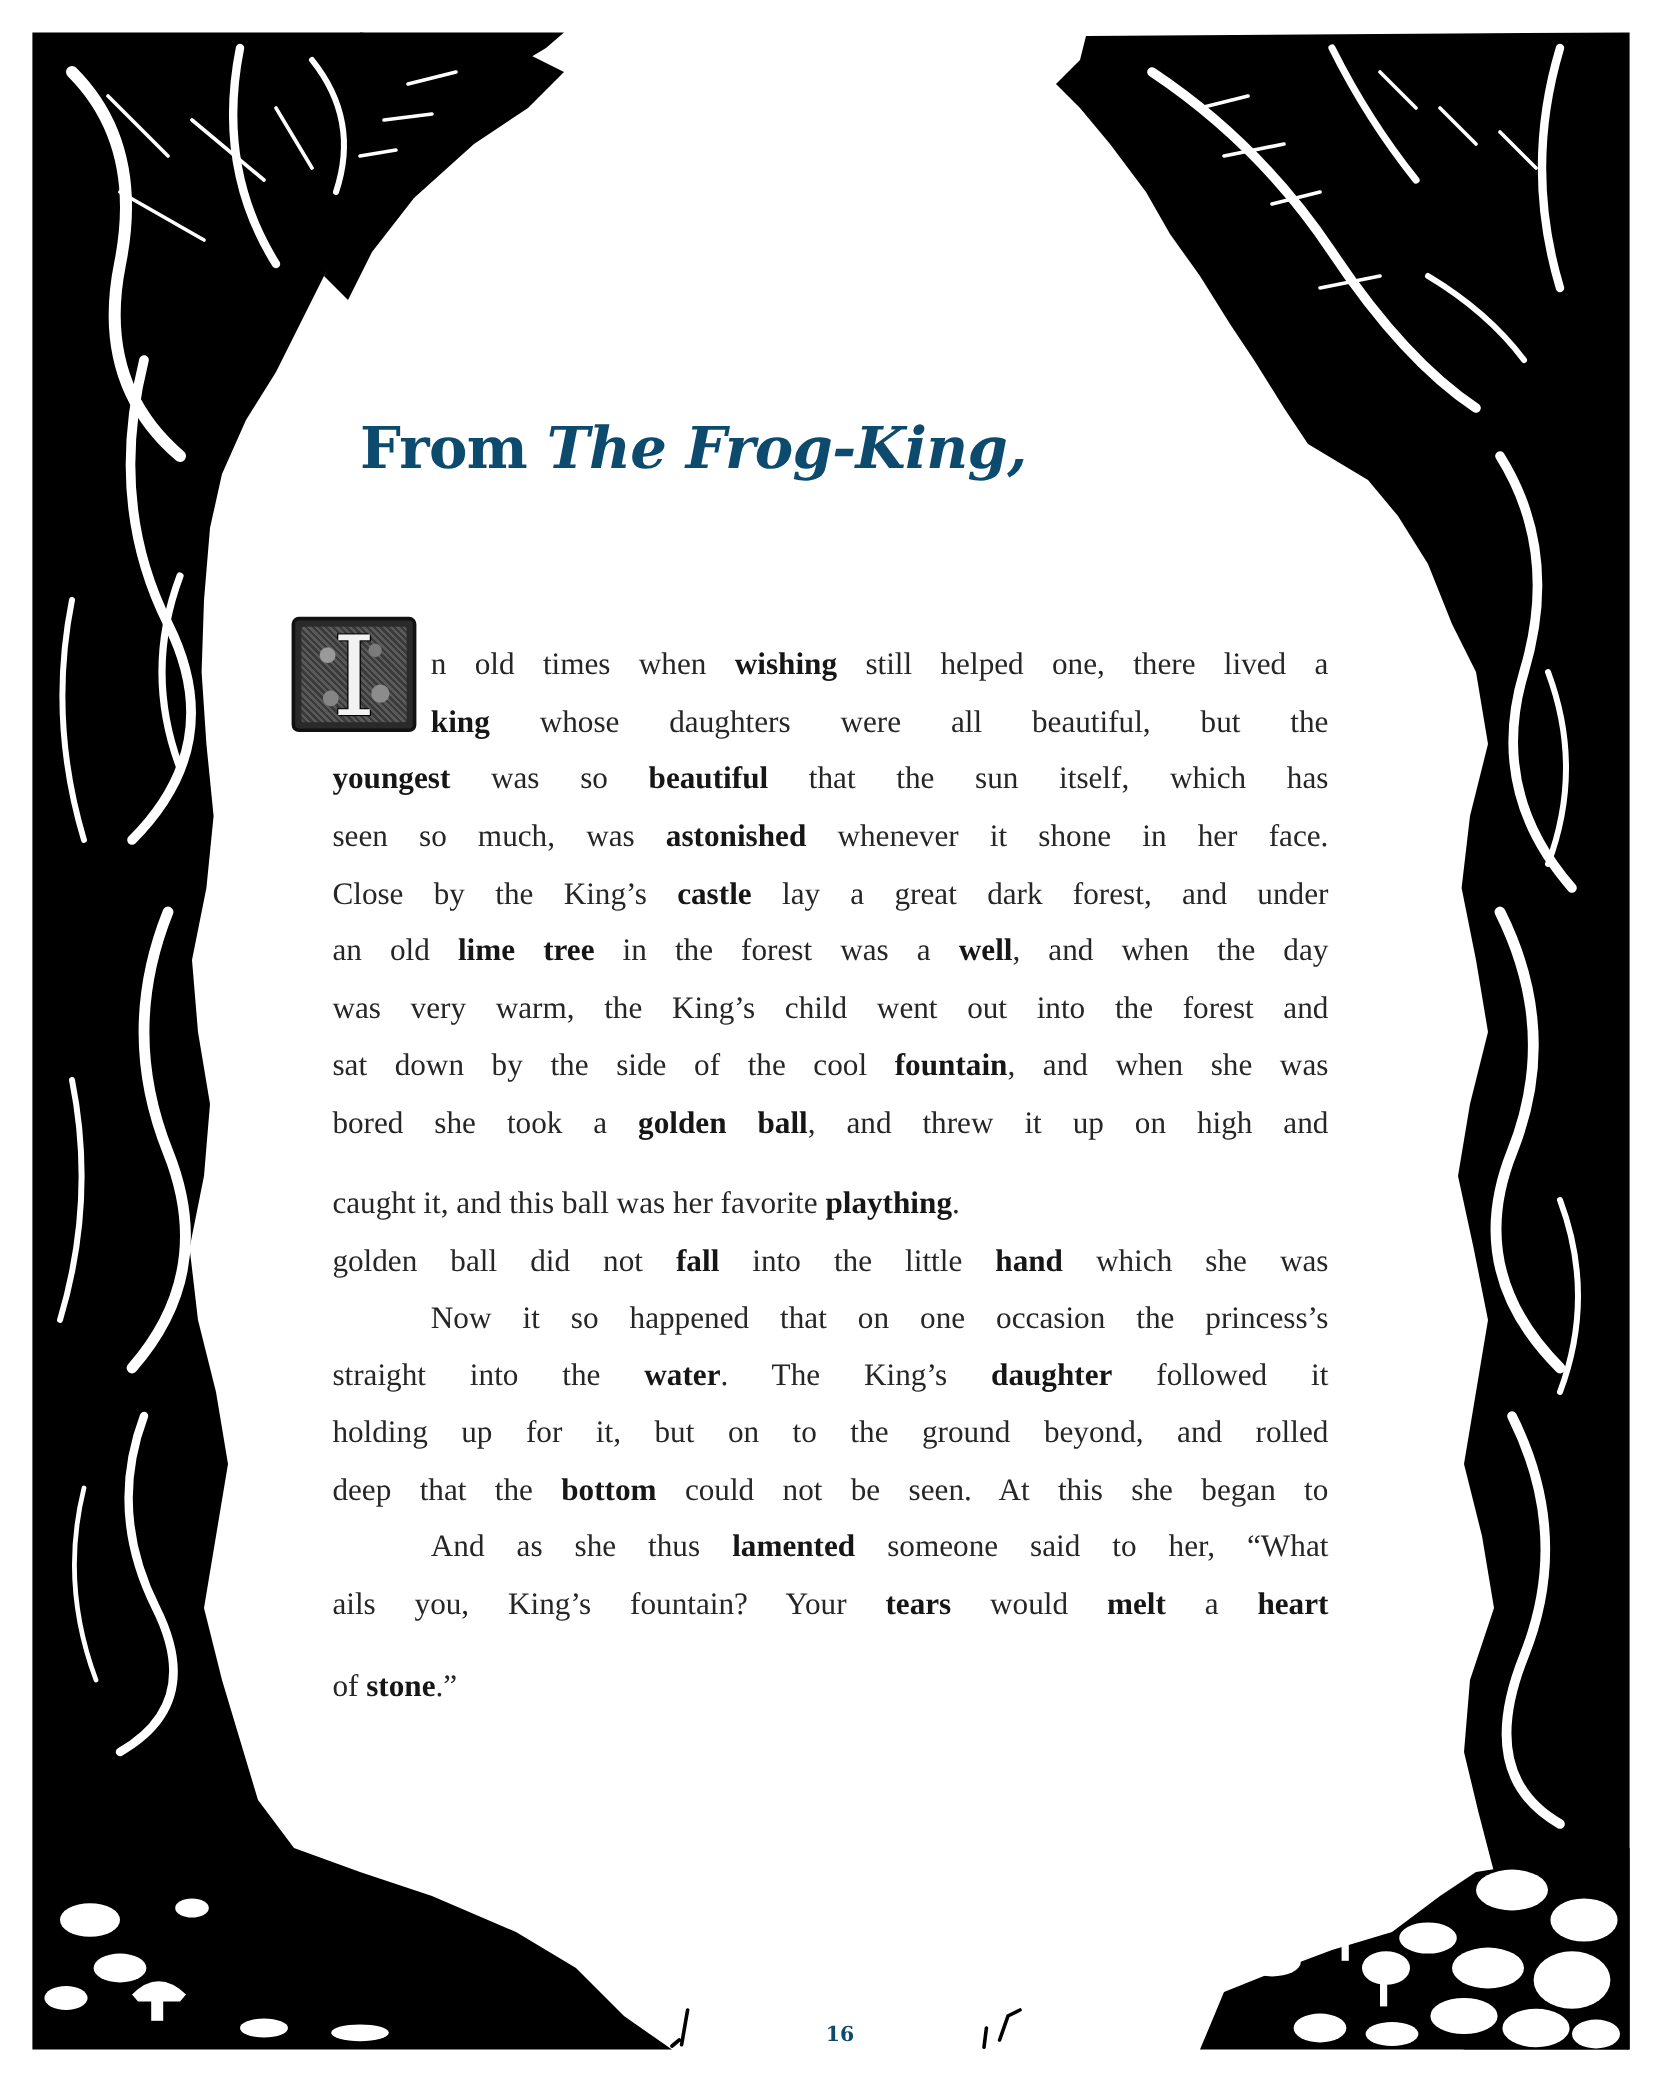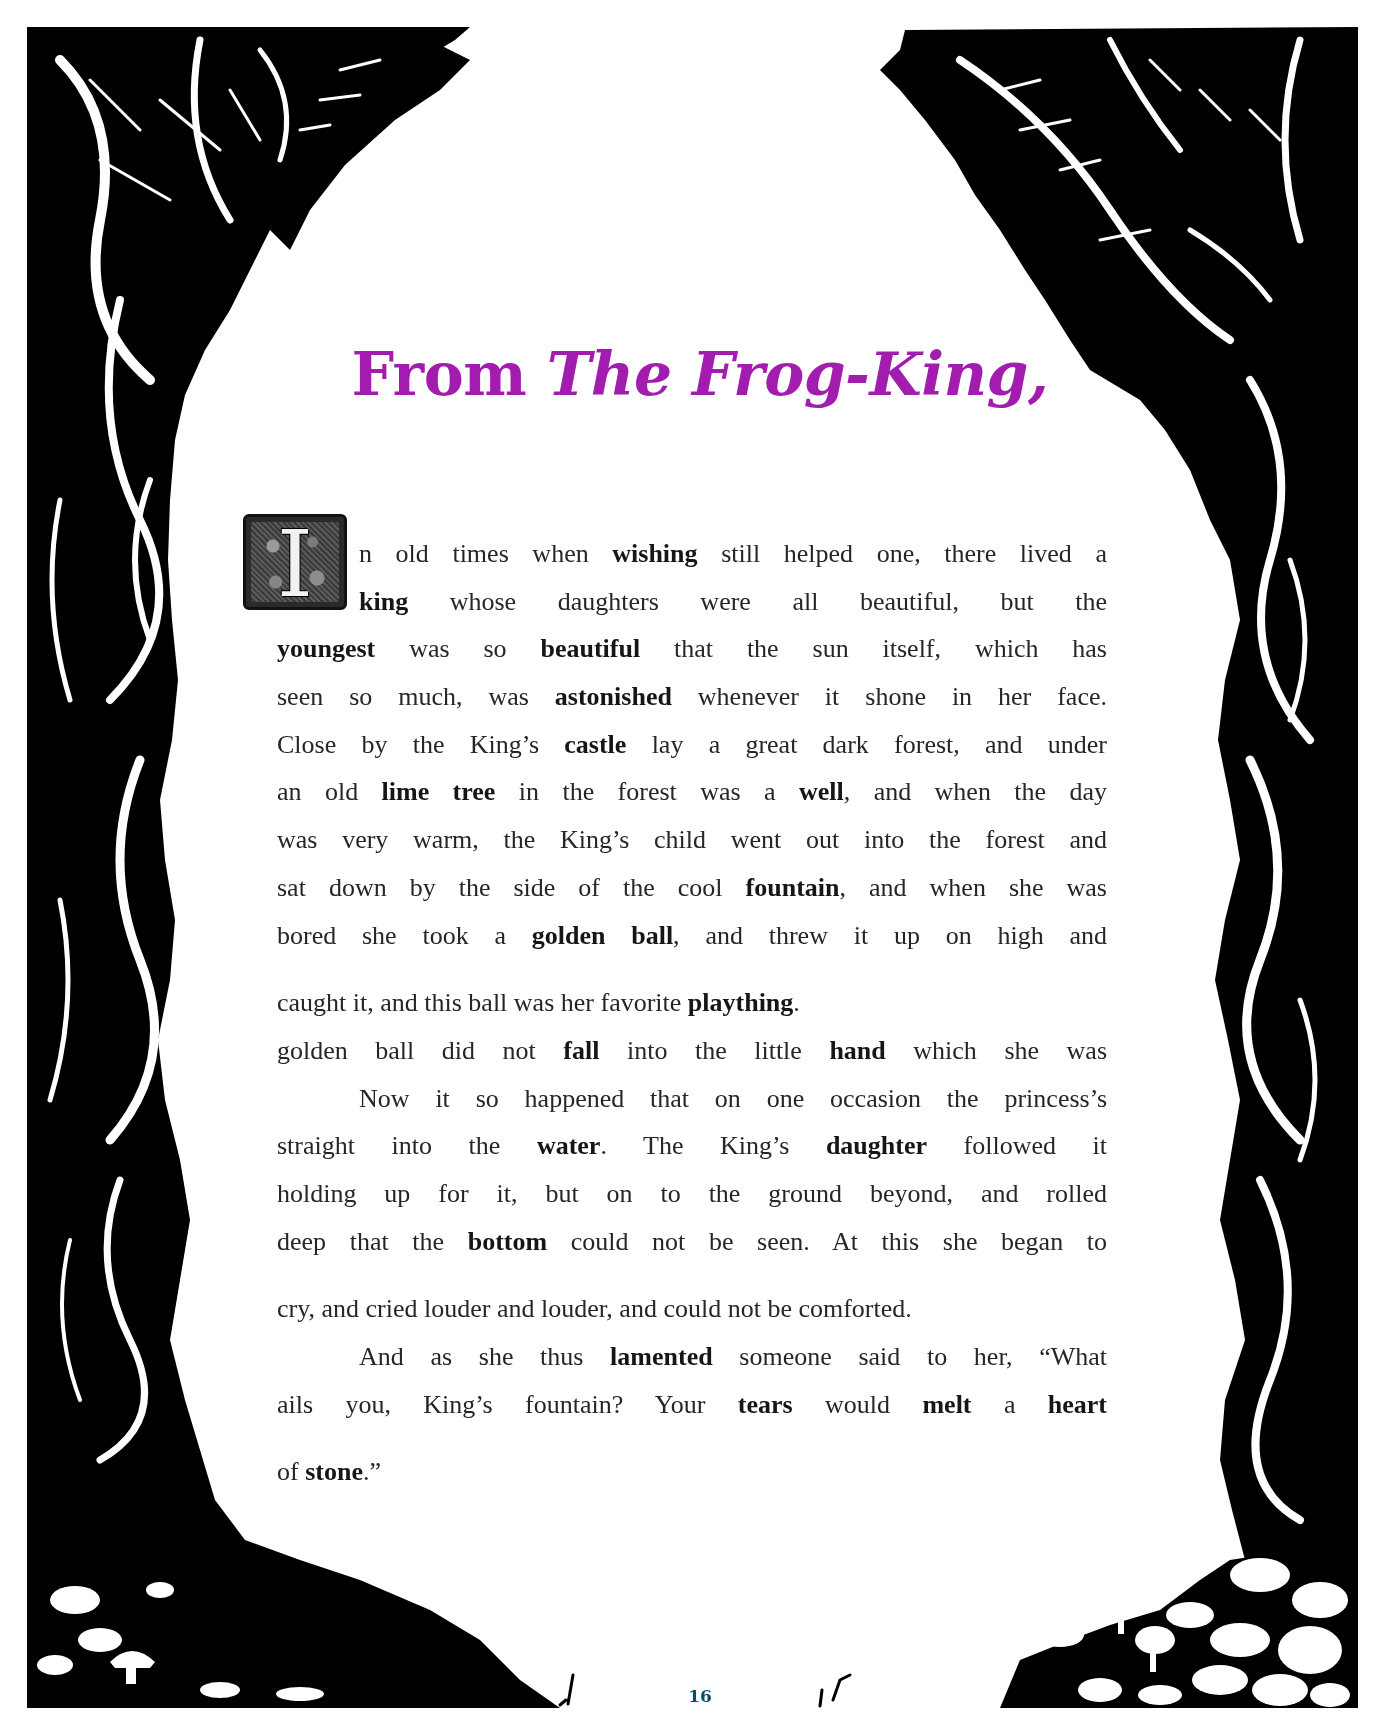--- a/index.html
+++ b/index.html
@@ -1,22 +1,22 @@
 <!DOCTYPE html>
 <html><head>
 <meta charset="utf-8">
 <style>
   html, body { margin: 0; padding: 0; background: #ffffff; }
   body { width: 1400px; height: 1733px; position: relative; overflow: hidden; }
   .page { position: absolute; left: 0; top: 0; width: 1400px; height: 1733px; background: #fff; }
   .art { position: absolute; left: 0; top: 0; width: 1400px; height: 1733px; }
   .title {
     position: absolute; left: 300px; width: 800px; top: 340px;
-    text-align: center; font-family: "DejaVu Serif", serif; font-weight: bold;
-    color: #a21caf; font-size: 60px; line-height: 68px; letter-spacing: -0.5px;
+    text-align: left; font-family: "DejaVu Serif", serif; font-weight: bold;
+    color: #0c4a6e; font-size: 48px; line-height: 68px; letter-spacing: -0.5px;
   }
   .title .it { font-style: italic; }
   .body-text {
     position: absolute; left: 277px; top: 530px; width: 830px;
     font-family: "Liberation Serif", serif; font-size: 26px; color: #262626;
   }
   .line {
     height: 47.7px; line-height: 47.7px; white-space: nowrap;
     text-align: justify; text-align-last: justify;
   }
@@ -149,20 +149,19 @@
       <div class="line"><span>an old </span><b>lime tree</b><span> in the forest was a </span><b>well</b><span>, and when the day</span></div>
       <div class="line"><span>was very warm, the King’s child went out into the forest and</span></div>
       <div class="line"><span>sat down by the side of the cool </span><b>fountain</b><span>, and when she was</span></div>
       <div class="line"><span>bored she took a </span><b>golden ball</b><span>, and threw it up on high and</span></div>
       <div class="line last"><span>caught it, and this ball was her favorite </span><b>plaything</b><span>.</span></div>
       <div class="line"><span>golden ball did not </span><b>fall</b><span> into the little </span><b>hand</b><span> which she was</span></div>
       <div class="line indent"><span>Now it so happened that on one occasion the princess’s</span></div>
       <div class="line"><span>straight into the </span><b>water</b><span>. The King’s </span><b>daughter</b><span> followed it</span></div>
       <div class="line"><span>holding up for it, but on to the ground beyond, and rolled</span></div>
       <div class="line"><span>deep that the </span><b>bottom</b><span> could not be seen. At this she began to</span></div>
-      <div class="line last"><span>cry, and cried louder and louder, and could not be comforted.</span></div>
       <div class="line indent"><span>And as she thus </span><b>lamented</b><span> someone said to her, “What</span></div>
       <div class="line"><span>ails you, King’s fountain? Your </span><b>tears</b><span> would </span><b>melt</b><span> a </span><b>heart</b></div>
       <div class="line last"><span>of </span><b>stone</b><span>.”</span></div>
     </div>
 
   <div class="page-number">16</div>
 </div>
 
 </body></html>

